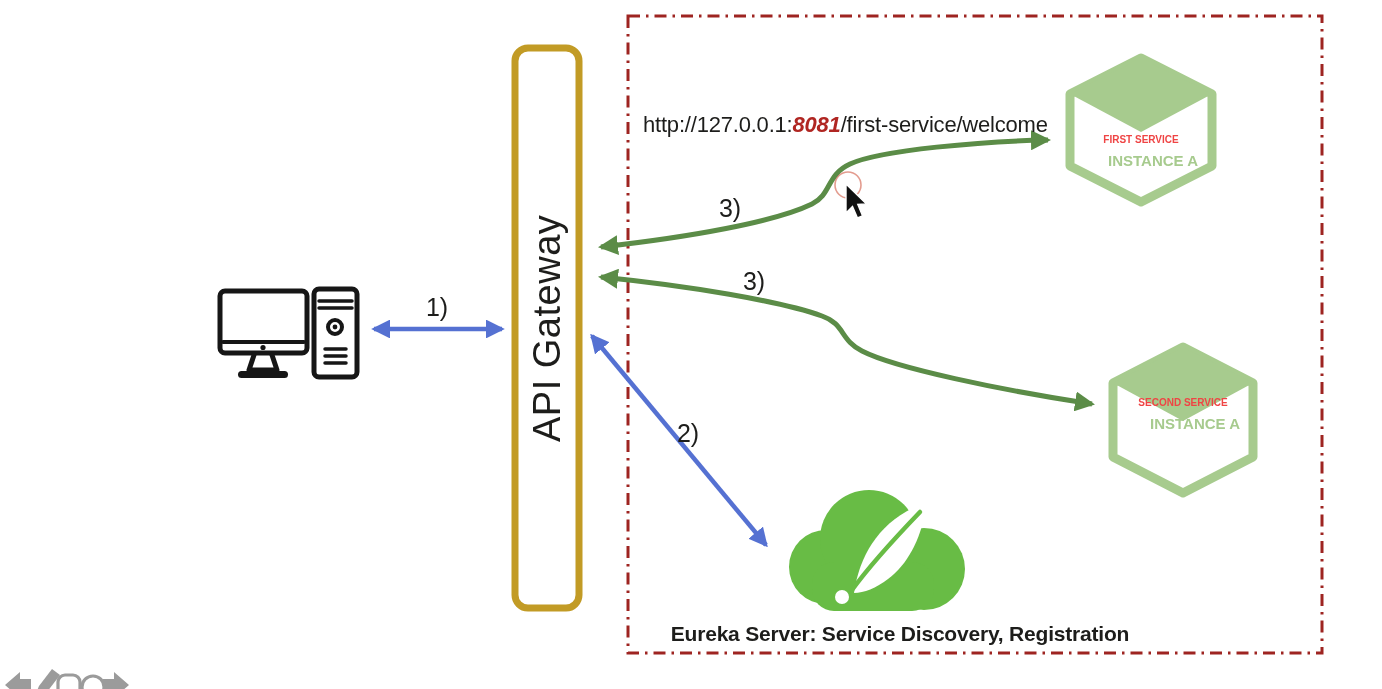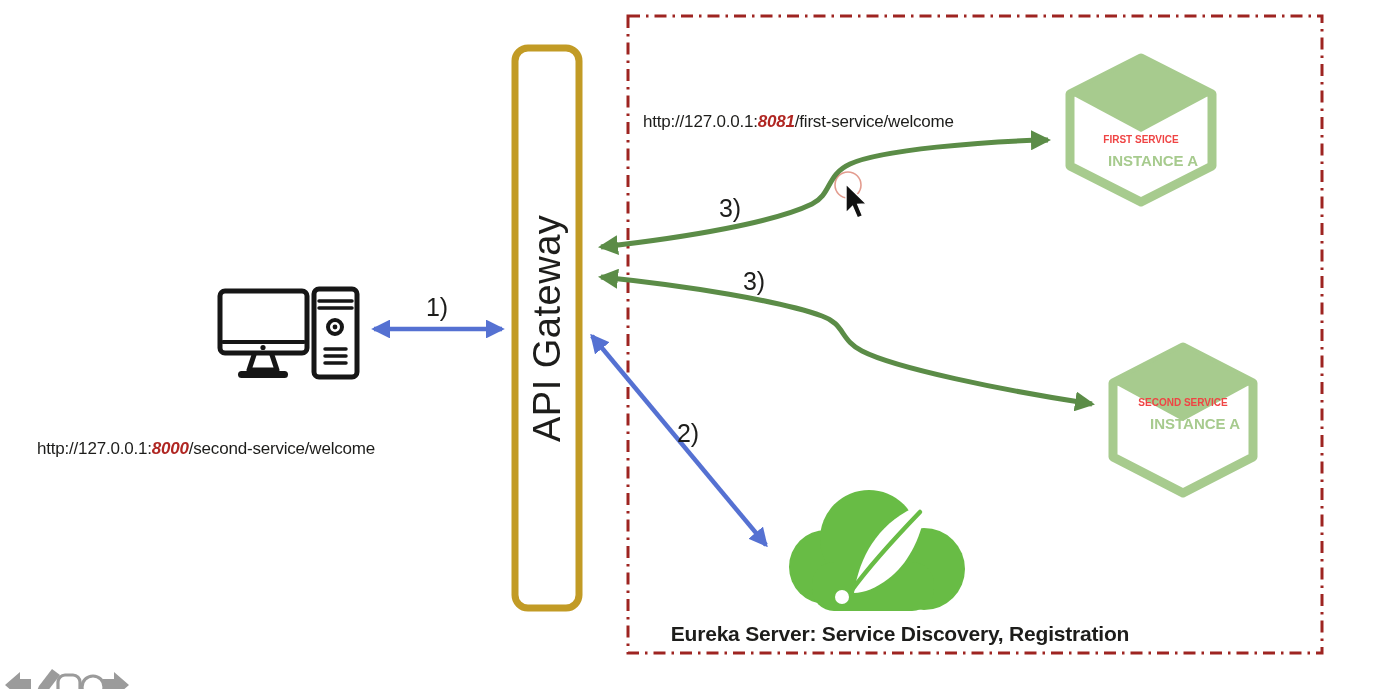--- a/index.html
+++ b/index.html
@@ -1,19 +1,19 @@
 <!DOCTYPE html>
 <html><head>
 <meta charset="utf-8">
 <style>
   html,body{margin:0;padding:0;background:#fff;}
   #stage{position:relative;width:1382px;height:689px;background:#ffffff;overflow:hidden;
          font-family:"Liberation Sans",sans-serif;}
   .t{position:absolute;color:#1d1d1b;white-space:nowrap;letter-spacing:-0.2px;}
-  .url{font-size:17px;}
+  .url{font-size:22px;}
   .port{color:#b02622;font-weight:bold;font-style:italic;}
   .steplabel{font-size:25px;}
   .hexname{position:absolute;width:150px;text-align:center;font-size:10px;font-weight:bold;color:#ef4444;}
   .hexinst{position:absolute;width:174px;text-align:center;font-size:15px;font-weight:bold;color:#a7cb8e;}
   #gateway-label{position:absolute;left:515px;top:48px;width:64px;height:560px;
     display:flex;align-items:center;justify-content:center;
     writing-mode:vertical-rl;transform:rotate(180deg);
     font-size:38px;color:#1d1d1b;letter-spacing:0.5px;}
   .caption{font-size:21px;text-align:center;font-weight:bold;}
   svg{position:absolute;left:0;top:0;}
@@ -110,23 +110,20 @@
         <path d="M 34 698 L 39 686 L 52 669 L 60 675 L 47 692 L 34 698 Z"></path>
       </g>
       <rect x="58" y="675" width="22" height="22" rx="7" fill="none" stroke-width="3.2"></rect>
       <circle cx="93" cy="687" r="11" fill="none" stroke-width="3.2"></circle>
       <path d="M 129 685 L 114 672 L 114 679 L 103 679 L 103 691 L 114 691 L 114 698 Z" stroke="none"></path>
     </g>
   </svg>
 
   <div id="gateway-label">API Gateway</div>
 
-  <div class="t url" style="left:37px;top:439px;">
-    <span>http://127.0.0.1:</span><span class="port">8000</span><span>/second-service/welcome</span>
-  </div>
 
   <div class="t url" style="left:643px;top:112px;">
     <span>http://127.0.0.1:</span><span class="port">8081</span><span>/first-service/welcome</span>
   </div>
 
 
   <div class="t steplabel" style="left:426px;top:293px;">1)</div>
   <div class="t steplabel" style="left:677px;top:419px;">2)</div>
   <div class="t steplabel" style="left:719px;top:194px;">3)</div>
   <div class="t steplabel" style="left:743px;top:267px;">3)</div>

